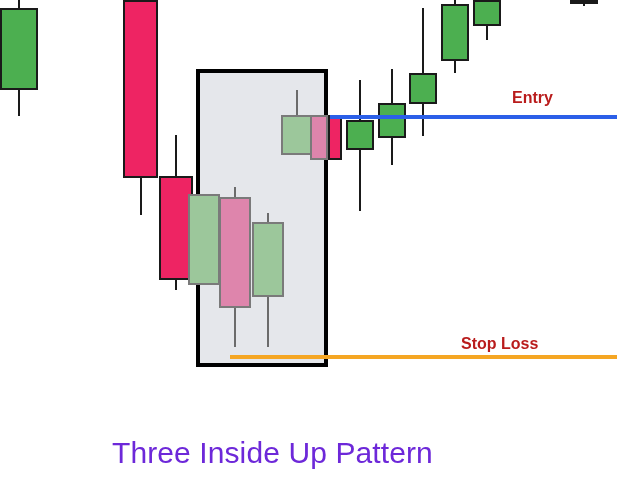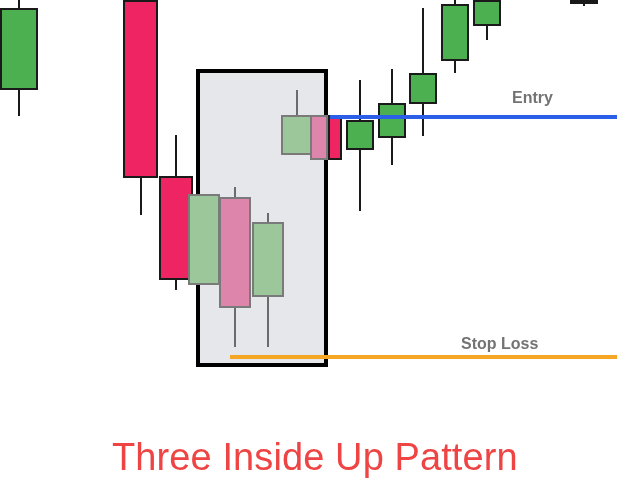--- a/index.html
+++ b/index.html
@@ -77,32 +77,32 @@
     position: absolute;
     height: 4px;
   }
   #entry-line { background: #2B5FE8; }
   #stoploss-line { background: #F5A623; }
 
   .level-label {
     position: absolute;
     font-size: 16px;
     font-weight: bold;
-    color: #737373;
+    color: #b91c1c;
     white-space: nowrap;
   }
 
   
   #pattern-title {
     position: absolute;
     left: 112px;
     top: 436px;
-    font-size: 38px;
+    font-size: 30px;
     font-weight: 400;
-    color: #ef4444;
+    color: #6d28d9;
     white-space: nowrap;
     letter-spacing: 0.1px;
   }
 </style>
 </head>
 <body>
 
 <div id="stage">
 
   <div id="highlight-box"></div>

